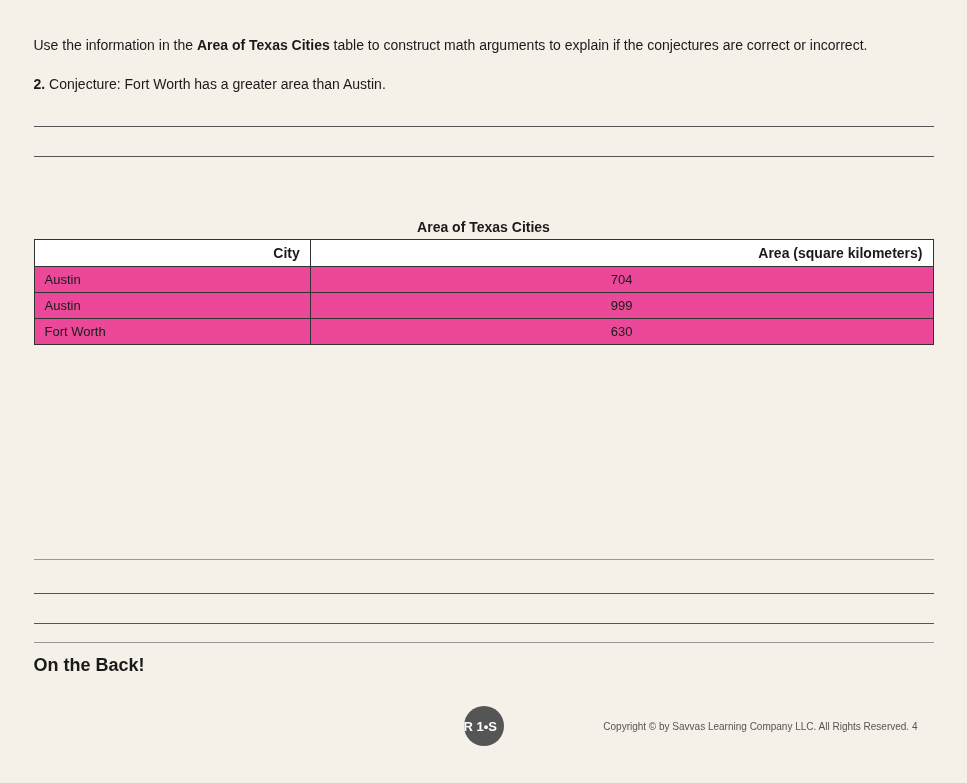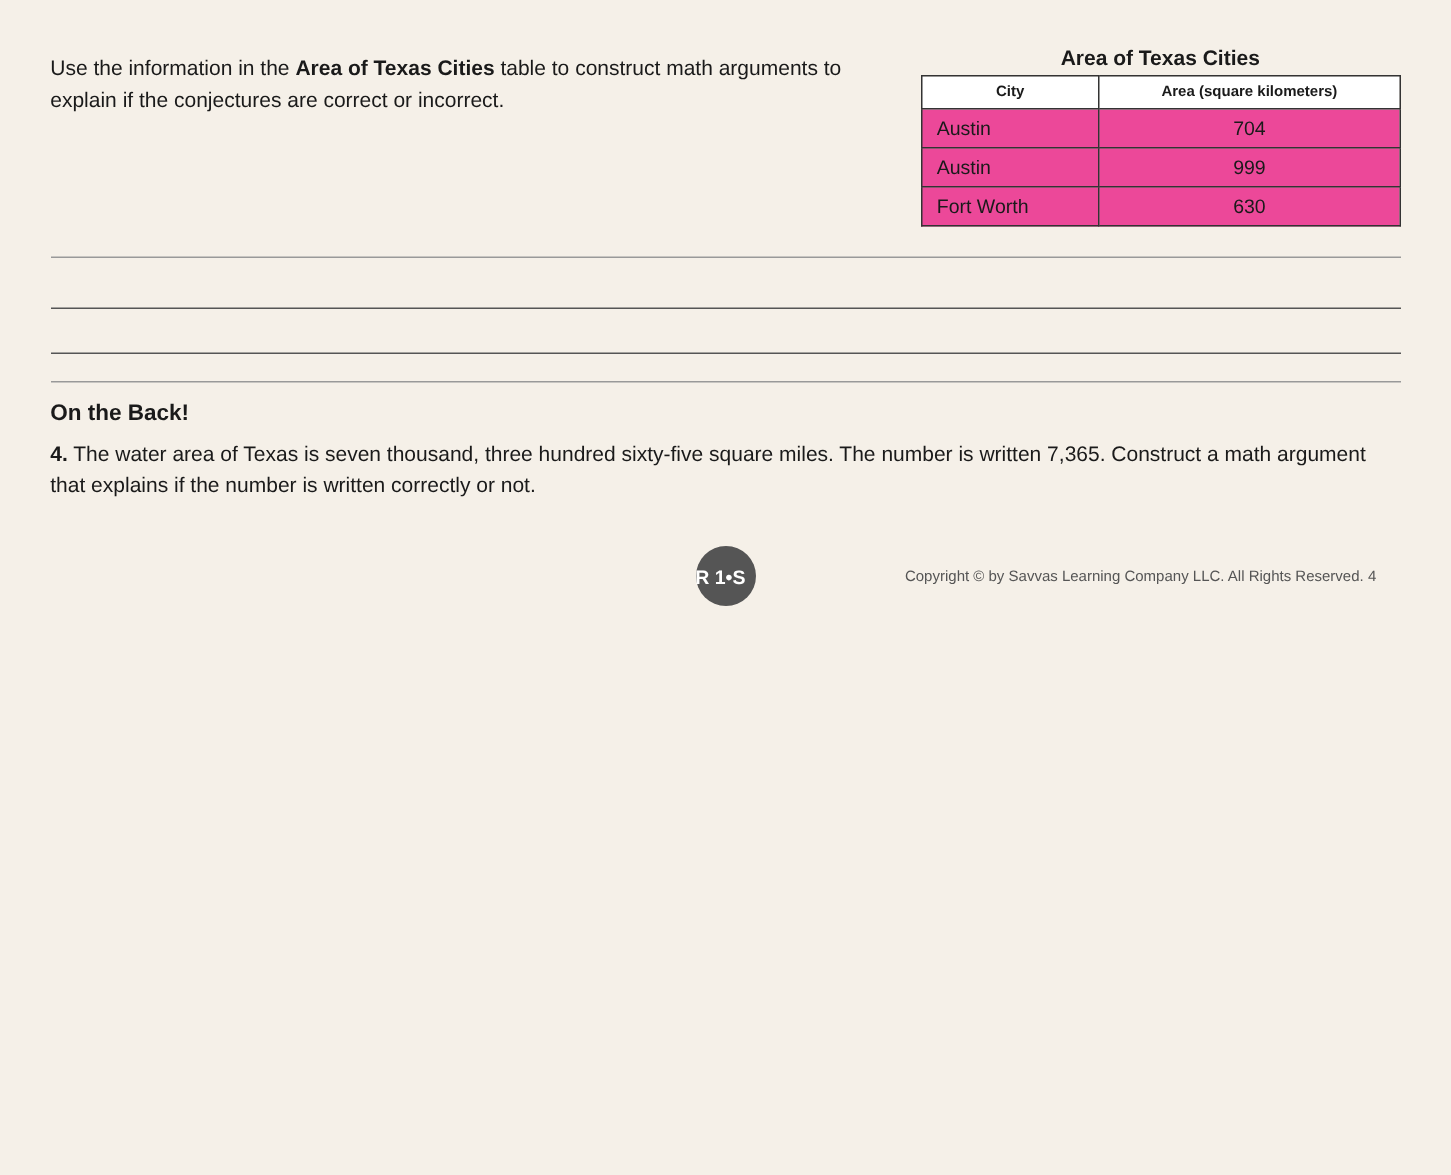--- a/index.html
+++ b/index.html
@@ -21,20 +21,21 @@
     .page-container {
       max-width: 900px;
       margin: 0 auto;
       padding-top: 10px;
     }
 
     .top-section {
       display: flex;
       gap: 44px;
       margin-bottom: 20px;
+      flex-direction: column;
     }
 
     .left-text {
       flex: 1;
       padding-top: 5px;
     }
 
     .intro-text {
       font-size: 14px;
       line-height: 1.5;
@@ -78,24 +79,24 @@
 
     .data-table {
       width: 100%;
       border-collapse: collapse;
       border: 1.5px solid #333;
     }
 
     .data-table th {
       background: #fff;
       font-weight: bold;
-      font-size: 10px;
+      font-size: 14px;
       padding: 5px 10px;
       border: 1.5px solid #333;
-      text-align: center;
+      text-align: right;
     }
 
     .data-table td {
       background: #ec4899;
       font-size: 13px;
       padding: 5px 10px;
       border: 1.5px solid #333;
       text-align: center;
     }
 
@@ -118,21 +119,21 @@
       line-height: 1.5;
       margin-bottom: 8px;
     }
 
     .on-the-back {
       margin-top: 10px;
     }
 
     .on-the-back-title {
       font-weight: bold;
-      font-size: 15px;
+      font-size: 18px;
       margin-bottom: 8px;
     }
 
     .footer {
       display: flex;
       justify-content: center;
       align-items: center;
       position: relative;
       margin-top: 30px;
     }
@@ -159,20 +160,29 @@
 </head>
 <body>
 
 <div class="page-container">
 
   <div class="top-section">
     <div class="left-text">
       <p class="intro-text">
         <span>Use the information in the </span><strong>Area of Texas Cities</strong><span> table to construct math arguments to explain if the conjectures are correct or incorrect.</span>
       </p>
+      <div class="question-block">
+        <p class="question">
+          <span class="question-number">2.</span><span> Conjecture: Fort Worth has a greater area than Austin.</span>
+        </p>
+        <div class="answer-lines">
+          <div class="answer-line"></div>
+          <div class="answer-line"></div>
+        </div>
+      </div>
     </div>
 
     <div class="table-section">
       <div class="table-title">Area of Texas Cities</div>
       <table class="data-table">
         <thead>
           <tr>
             <th>City</th>
             <th>Area (square kilometers)</th>
           </tr>
@@ -201,25 +211,20 @@
     <div class="answer-lines">
       <div class="answer-line"></div>
       <div class="answer-line"></div>
     </div>
   </div>
 
   <hr class="section-divider">
 
   <div class="on-the-back">
     <div class="on-the-back-title">On the Back!</div>
-    <div class="question-block">
-      <p class="question">
-        <span class="question-number">4.</span><span> The water area of Texas is seven thousand, three hundred sixty-five square miles. The number is written 7,365. Construct a math argument that explains if the number is written correctly or not.</span>
-      </p>
-    </div>
   </div>
 
   <div class="footer">
     <div class="badge">
       <span>R 1•S</span>
     </div>
     <span class="copyright">Copyright © by Savvas Learning Company LLC. All Rights Reserved. 4</span>
   </div>
 
 </div>

